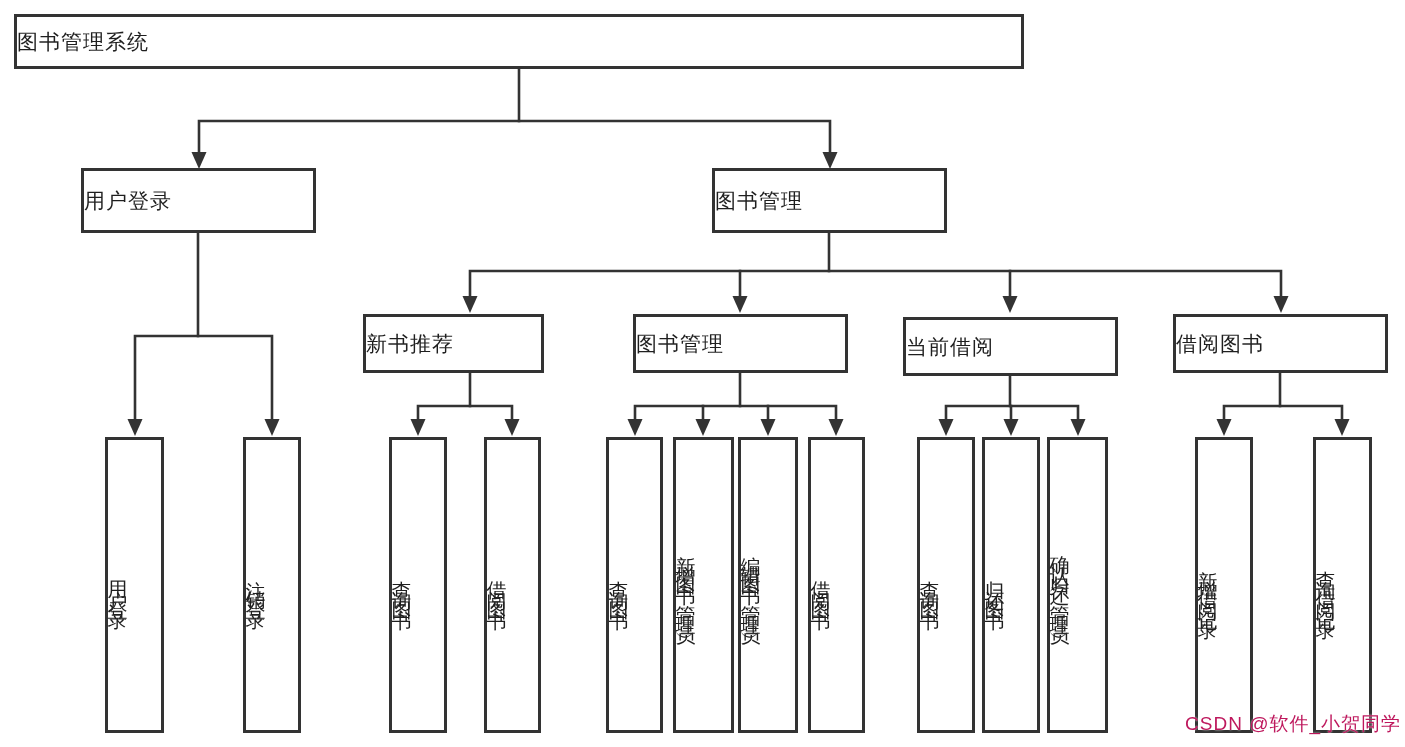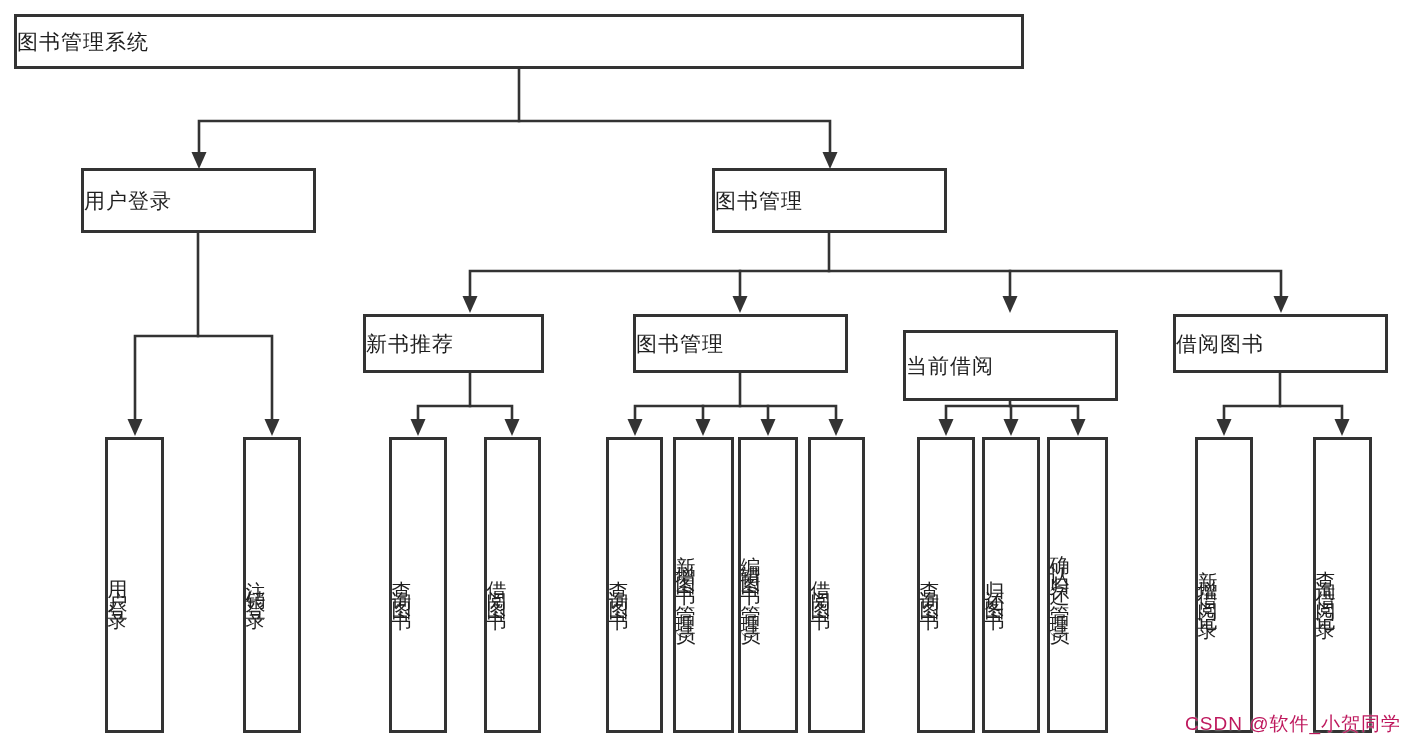--- a/index.html
+++ b/index.html
@@ -126,21 +126,21 @@
   <div class="box hbox" style="left:712px;top:168px;width:235px;height:65px">
     <span>图书管理</span>
   </div>
 
   <div class="box hbox" style="left:363px;top:314px;width:181px;height:59px">
     <span>新书推荐</span>
   </div>
   <div class="box hbox" style="left:633px;top:314px;width:215px;height:59px">
     <span>图书管理</span>
   </div>
-  <div class="box hbox" style="left:903px;top:330px;width:215px;height:71px">
+  <div class="box hbox" style="left:903px;top:317px;width:215px;height:59px">
     <span>当前借阅</span>
   </div>
   <div class="box hbox" style="left:1173px;top:314px;width:215px;height:59px">
     <span>借阅图书</span>
   </div>
 
   <div class="box vbox" style="left:105px;top:437px;width:59px;height:296px">
     <span class="vtext">用户登录</span>
   </div>
   <div class="box vbox" style="left:243px;top:437px;width:58px;height:296px">

